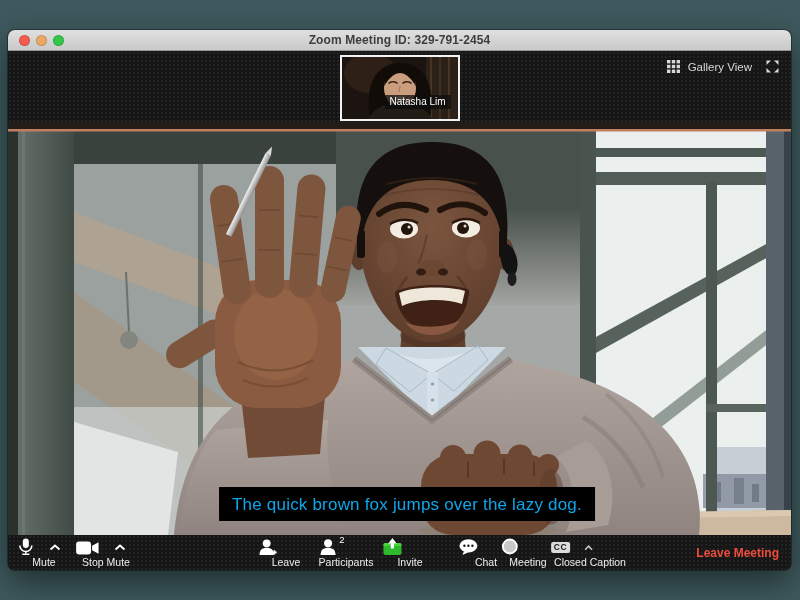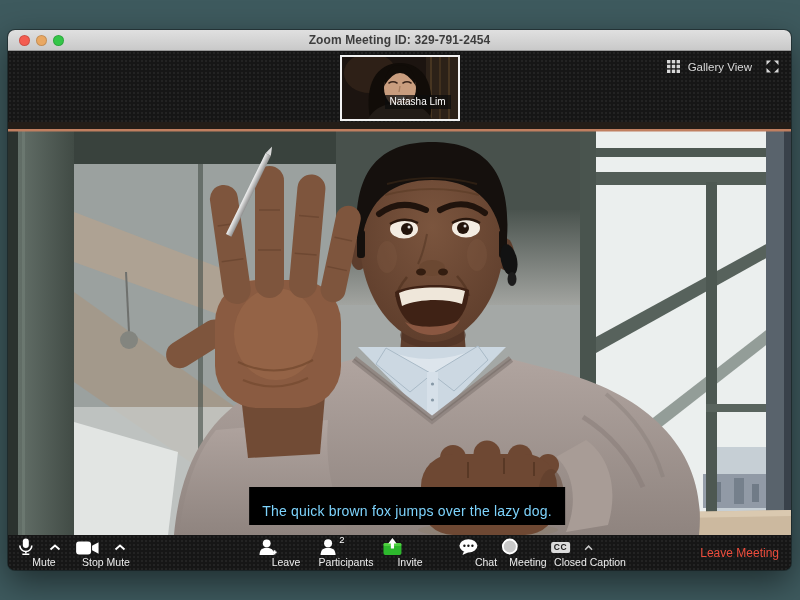--- a/index.html
+++ b/index.html
@@ -46,42 +46,42 @@
     position: absolute; right: 12px; top: 9px;
     display: flex; align-items: center; gap: 8px;
     color: #d8d8d8; font-size: 11.5px; cursor: pointer; padding-left: 48px;
   }
   .gallery-controls .fs { margin-left: 6px; }
 
   .video { flex: 1 1 auto; position: relative; overflow: hidden; background: #9aa09e; }
   .video > svg.scene { position: absolute; left: 0; top: 0; width: 100%; height: 100%; }
   .caption-bar {
     position: absolute; left: 399px; transform: translateX(-50%); top: 365px;
-    background: #000; color: #7dd3fc; font-size: 14px; letter-spacing: .2px;
-    padding: 16px 13px 6px; white-space: nowrap;
+    background: #000; color: #0ea5e9; font-size: 17px; letter-spacing: .2px;
+    padding: 8px 13px 6px; white-space: nowrap;
   }
 
   .toolbar { height: 35px; flex: 0 0 auto; position: relative; }
   .tb-item {
     position: absolute; top: 3px; transform: translateX(-50%);
     display: flex; flex-direction: column; align-items: center; gap: 1px; cursor: pointer;
   }
   .tb-icon { height: 17px; display: flex; align-items: flex-end; justify-content: center; position: relative; }
   .tb-label { font-size: 10.5px; color: #ededed; white-space: nowrap; margin-left: 36px; }
   .tb-caret { position: absolute; top: 9px; transform: translateX(-50%); cursor: pointer; }
   .badge { position: absolute; top: -4px; right: -8px; font-size: 9.5px; color: #fff; }
   .cc-wrap { display: flex; align-items: center; gap: 14px; }
   .cc-box {
     background: #dcdcdc; color: #191919; font-weight: bold; font-size: 8.5px;
     border-radius: 2px; padding: 1.5px 3px; letter-spacing: .5px; line-height: 1;
     margin-bottom: 2px;
   }
   .leave {
     position: absolute; right: 6px; top: 0; height: 35px;
-    display: flex; align-items: center; font-size: 12px; font-weight: 400;
+    display: flex; align-items: center; font-size: 12px; font-weight: 700;
     color: #ec4d3d; cursor: pointer; padding: 0 6px;
   }
 </style>
 </head>
 <body>
 
 <div class="window">
 
   <div class="titlebar">
     <div class="lights">

